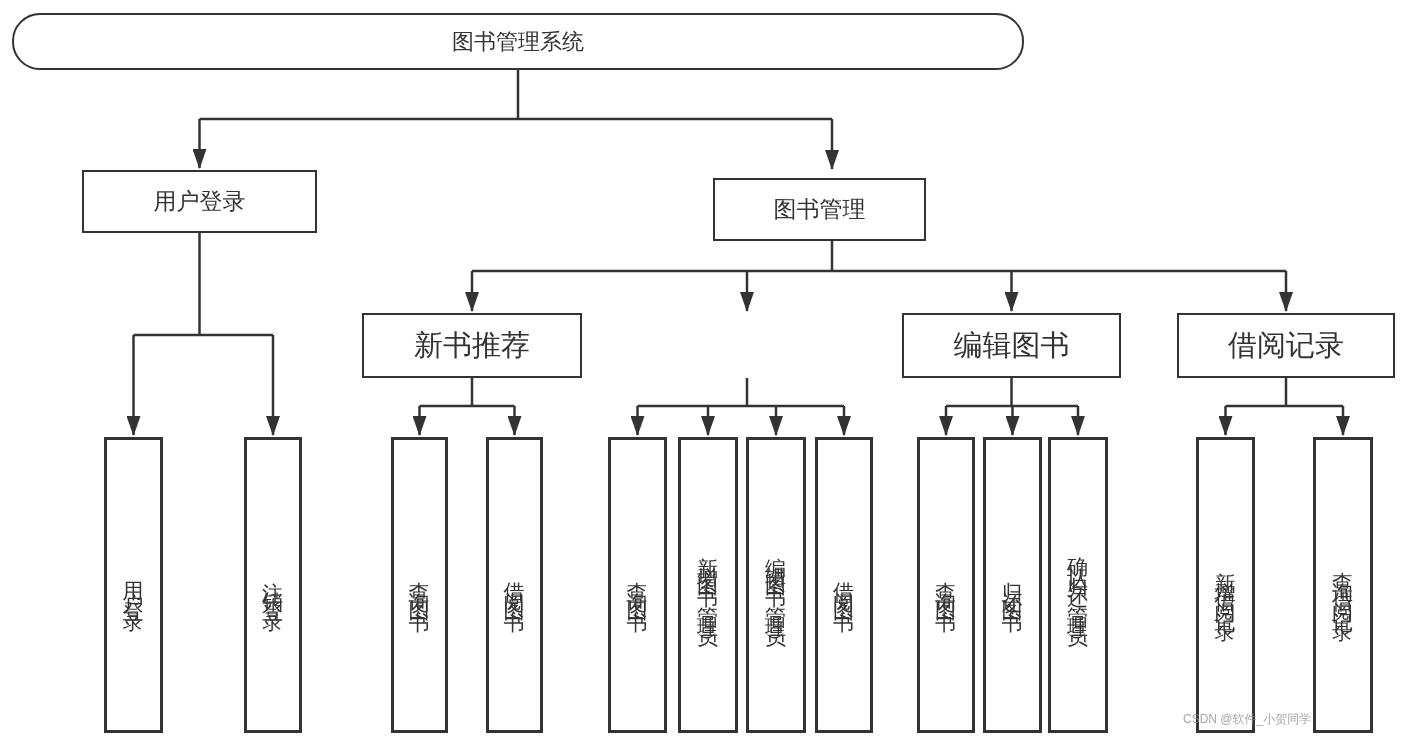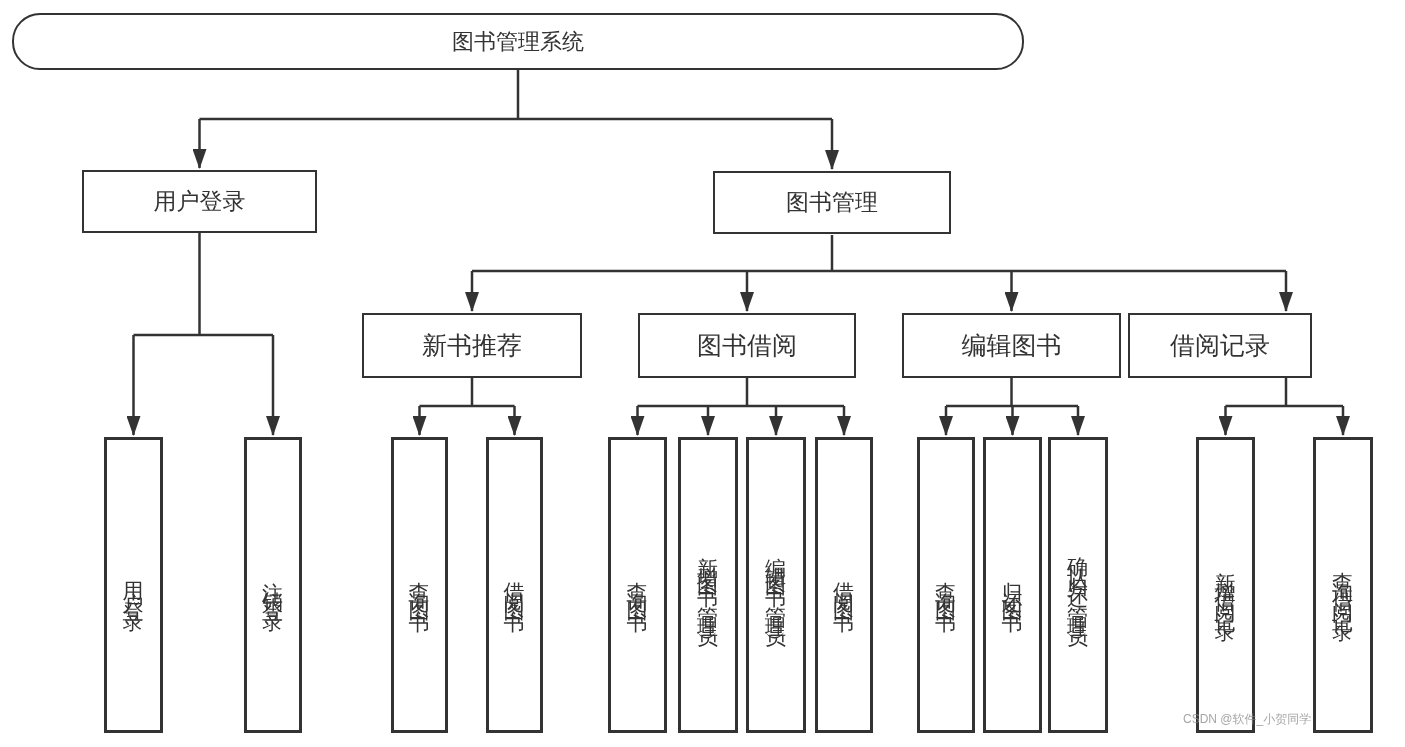--- a/index.html
+++ b/index.html
@@ -8,26 +8,26 @@
   }
   #stage{position:relative;width:1405px;height:747px;background:#fff;}
   #connectors{position:absolute;left:0;top:0;width:1405px;height:747px;}
   .box{
     position:absolute;background:#fff;border:2.5px solid #333;box-sizing:border-box;
     display:flex;align-items:center;justify-content:center;color:#333;z-index:2;
   }
   #root-box{left:12px;top:13px;width:1012px;height:57px;border-width:2px;font-size:22px;border-radius:28px;}
   .lv2{height:63px;font-size:23px;}
   #n-user-login{left:82px;top:170px;width:235px;}
-  #n-book-mgmt{left:713px;top:171px;width:238px;}
-  .lv3{top:313px;height:65px;font-size:25px;}
+  #n-book-mgmt{left:713px;top:178px;width:213px;}
+  .lv3{top:313px;height:65px;font-size:29px;}
   #n-new-books{left:362px;width:220px;}
   #n-book-borrow{left:638px;width:218px;}
   #n-current{left:902px;width:219px;}
-  #n-records{left:1128px;width:184px;font-family:Liberation Mono, monospace;}
+  #n-records{left:1177px;width:218px;font-family:Liberation Mono, monospace;}
   .leaf{top:437px;height:296px;border-width:3px;}
   .leaf .vtext{
     writing-mode:vertical-rl;text-orientation:mixed;
     font-size:21px;letter-spacing:10px;line-height:1;white-space:nowrap;
   }
   #l1a{left:104px;width:59px;} #l1b{left:244px;width:58px;}
   #l2a{left:391px;width:57px;} #l2b{left:486px;width:57px;}
   #l3a{left:608px;width:59px;} #l3b{left:678px;width:60px;}
   #l3c{left:746px;width:60px;} #l3d{left:815px;width:58px;}
   #l4a{left:917px;width:58px;} #l4b{left:983px;width:59px;} #l4c{left:1048px;width:60px;}
@@ -111,23 +111,20 @@
   <div class="box lv2" id="n-user-login">
     <span>用户登录</span>
   </div>
   <div class="box lv2" id="n-book-mgmt">
     <span>图书管理</span>
   </div>
 
   <div class="box lv3" id="n-new-books">
     <span>新书推荐</span>
   </div>
-  <div class="box lv3" id="n-book-borrow">
-    <span>图书借阅</span>
-  </div>
   <div class="box lv3" id="n-current">
     <span>编辑图书</span>
   </div>
   <div class="box lv3" id="n-records">
     <span>借阅记录</span>
   </div>
 
   <div class="box leaf" id="l1a">
     <span class="vtext">用户登录</span>
   </div>

